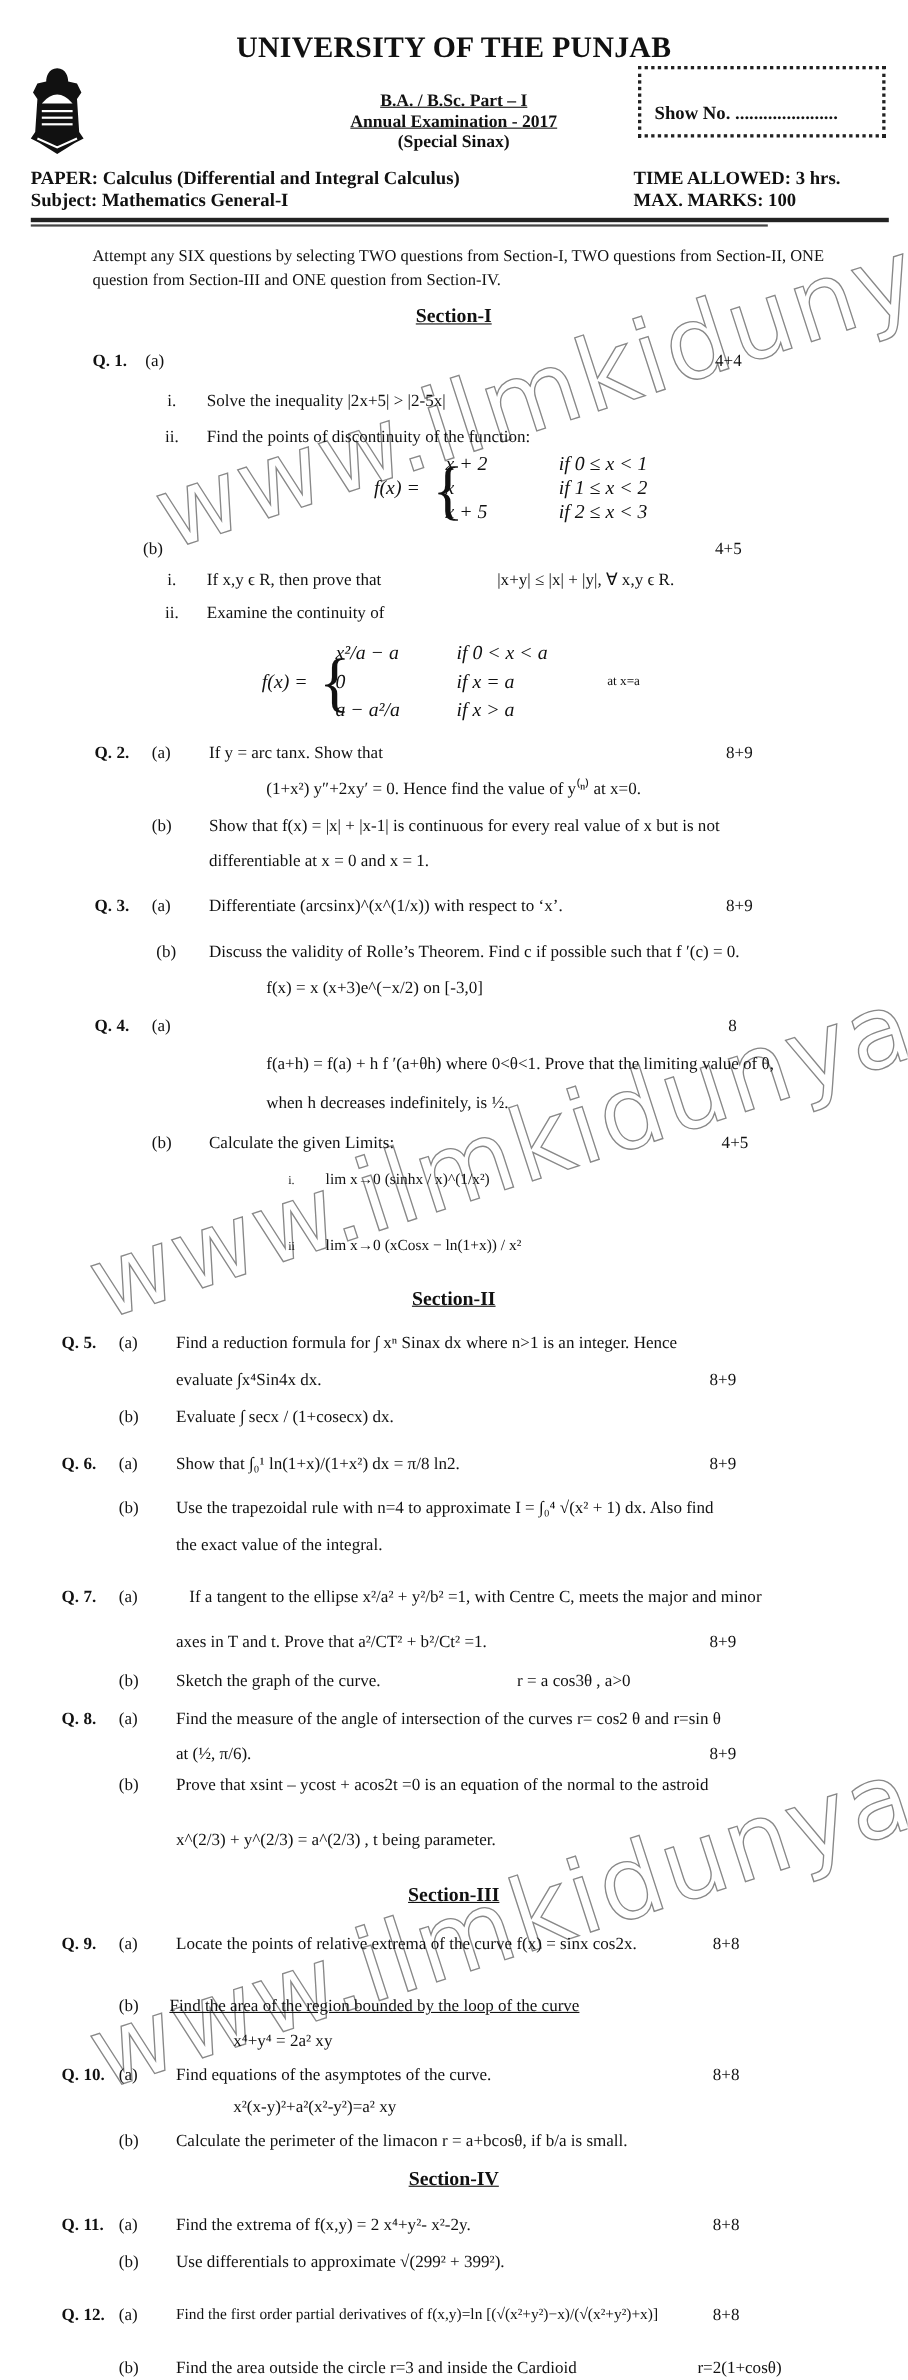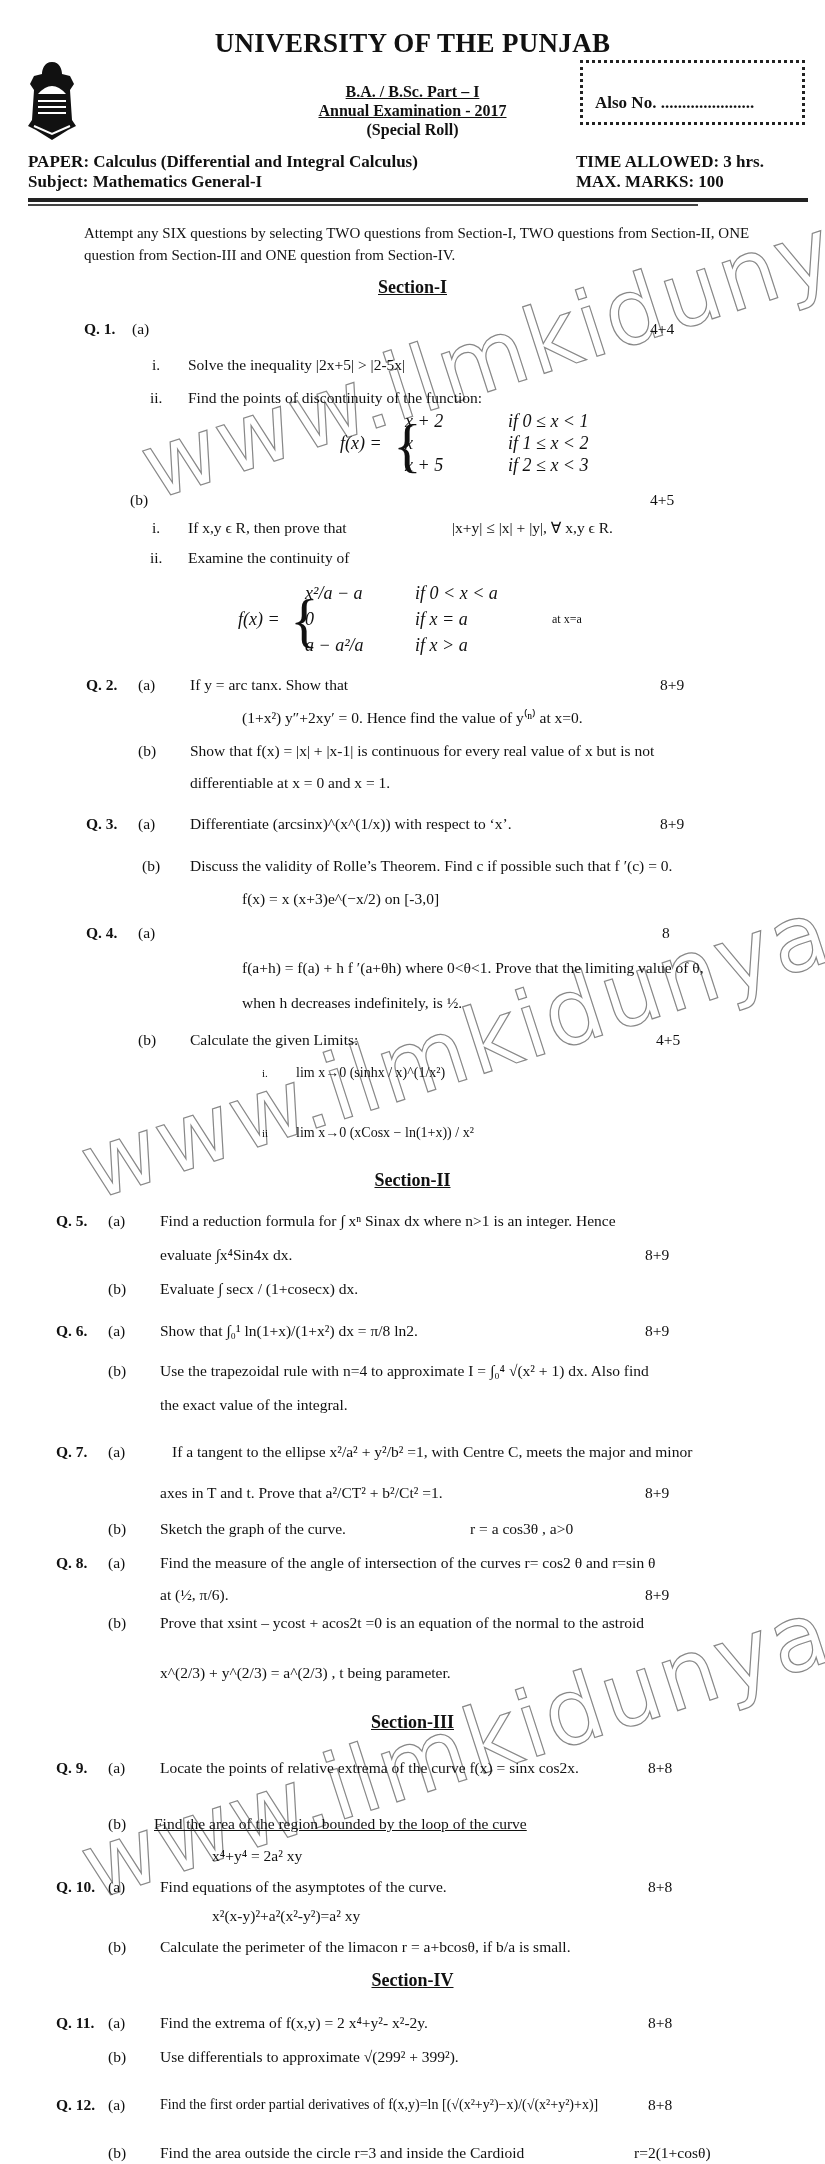--- a/index.html
+++ b/index.html
@@ -43,25 +43,25 @@
     <rect x="14" y="40" width="28" height="2" fill="#fff"></rect>
     <rect x="14" y="46" width="28" height="2" fill="#fff"></rect>
     <rect x="14" y="52" width="28" height="2" fill="#fff"></rect>
     <path d="M10 66 L28 74 L46 66" stroke="#fff" stroke-width="2" fill="none"></path>
   </svg>
 </div>
 
 <div class="abs prog">
   <div>B.A. / B.Sc. Part – I</div>
   <div>Annual Examination - 2017</div>
-  <div class="nou">(Special Roll)</div>
+  <div class="nou">(Special Sinax)</div>
 </div>
 
 <div class="abs roll">
-  <span>Also No. ......................</span>
+  <span>Show No. ......................</span>
 </div>
 
 <div class="abs meta-l">
   <div>PAPER: Calculus (Differential and Integral Calculus)</div>
   <div>Subject: Mathematics General-I</div>
 </div>
 <div class="abs meta-r">
   <div>TIME ALLOWED: 3 hrs.</div>
   <div>MAX. MARKS: 100</div>
 </div>

